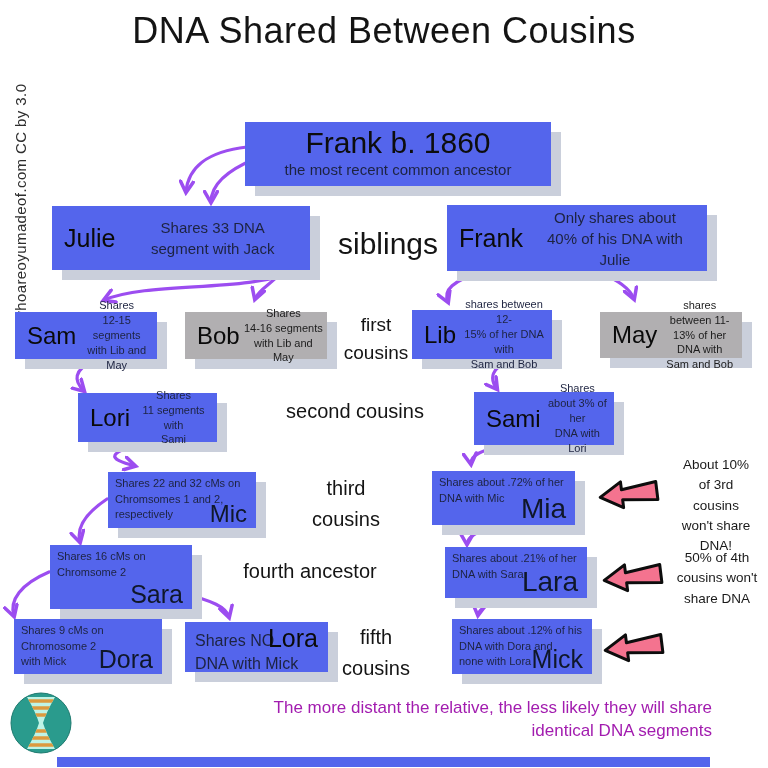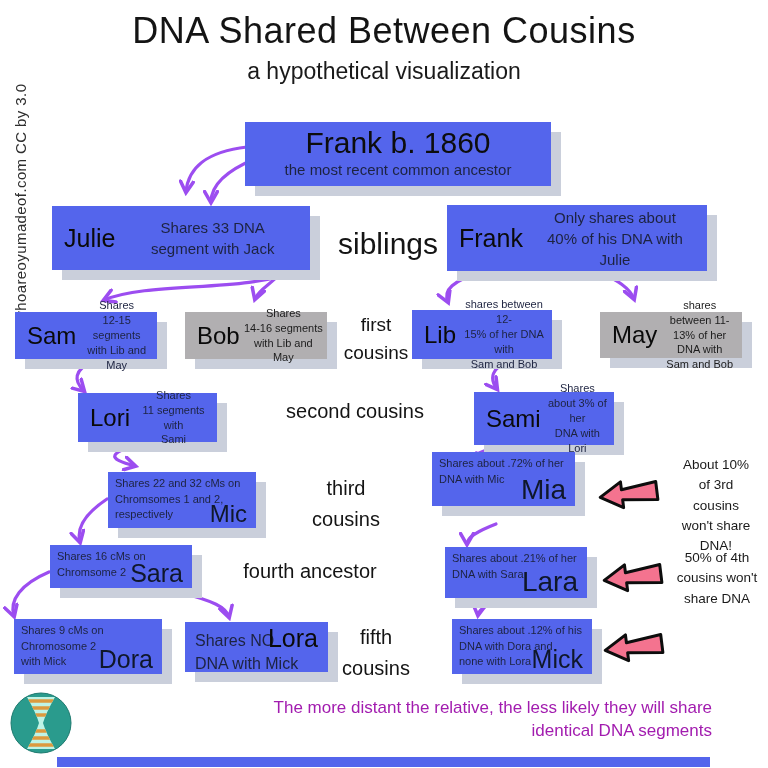--- a/index.html
+++ b/index.html
@@ -31,21 +31,20 @@
                white-space:pre-line;color:#a21caf;}
   .bottom-bar{left:57px;top:757px;width:653px;height:10px;background:#5465ec;}
   svg.overlay{position:absolute;left:0;top:0;width:768px;height:768px;pointer-events:none;}
 </style>
 </head>
 <body>
 
 <div id="canvas">
 
   <div class="abs title">DNA Shared Between Cousins</div>
-  <div class="abs subtitle">a hypothetical visualization</div>
   <div class="abs credit">whoareoyumadeof.com  CC by 3.0</div>
 
   <svg class="overlay" viewBox="0 0 768 768">
     <defs>
       <marker id="ah" viewBox="0 0 10 10" refX="7.5" refY="5" markerWidth="5" markerHeight="5" orient="auto">
         <path d="M1,1 L8,5 L1,9" fill="none" stroke="#9c4df0" stroke-width="2.2" stroke-linecap="round"></path>
       </marker>
     </defs>
     <g fill="none" stroke="#9c4df0" stroke-width="3.2" stroke-linecap="round">
       <path d="M 247 147 C 205 152 188 168 186 192" marker-end="url(#ah)"></path>
@@ -137,32 +136,32 @@
   </div>
 
   <div class="box cornerbox" style="left:108px;top:472px;width:148px;height:56px;">
     <span class="bdesc">Shares 22 and 32 cMs on
 Chromsomes 1 and 2,
 respectively</span>
     <span class="bname" style="font-size:24px;">Mic</span>
   </div>
   <div class="glabel" style="left:298px;top:473px;width:96px;font-size:20px;line-height:1.55;">third
 cousins</div>
-  <div class="box cornerbox" style="left:432px;top:452px;width:143px;height:54px;">
+  <div class="box cornerbox" style="left:432px;top:471px;width:143px;height:54px;">
     <span class="bdesc">Shares about .72% of her
 DNA with Mic</span>
     <span class="bname" style="font-size:28px;">Mia</span>
   </div>
   <div class="callout" style="left:666px;top:455px;width:100px;">About 10%
 of 3rd
 cousins
 won't share
 DNA!</div>
 
-  <div class="box cornerbox" style="left:50px;top:545px;width:142px;height:43px;">
+  <div class="box cornerbox" style="left:50px;top:545px;width:142px;height:64px;">
     <span class="bdesc">Shares 16 cMs on
 Chromsome 2</span>
     <span class="bname" style="font-size:25px;margin-left:33px;">Sara</span>
   </div>
   <div class="glabel" style="left:222px;top:557px;width:176px;font-size:20px;">fourth ancestor</div>
   <div class="box cornerbox" style="left:445px;top:547px;width:142px;height:51px;">
     <span class="bdesc">Shares about .21% of her
 DNA with Sara</span>
     <span class="bname" style="font-size:28px;">Lara</span>
   </div>

